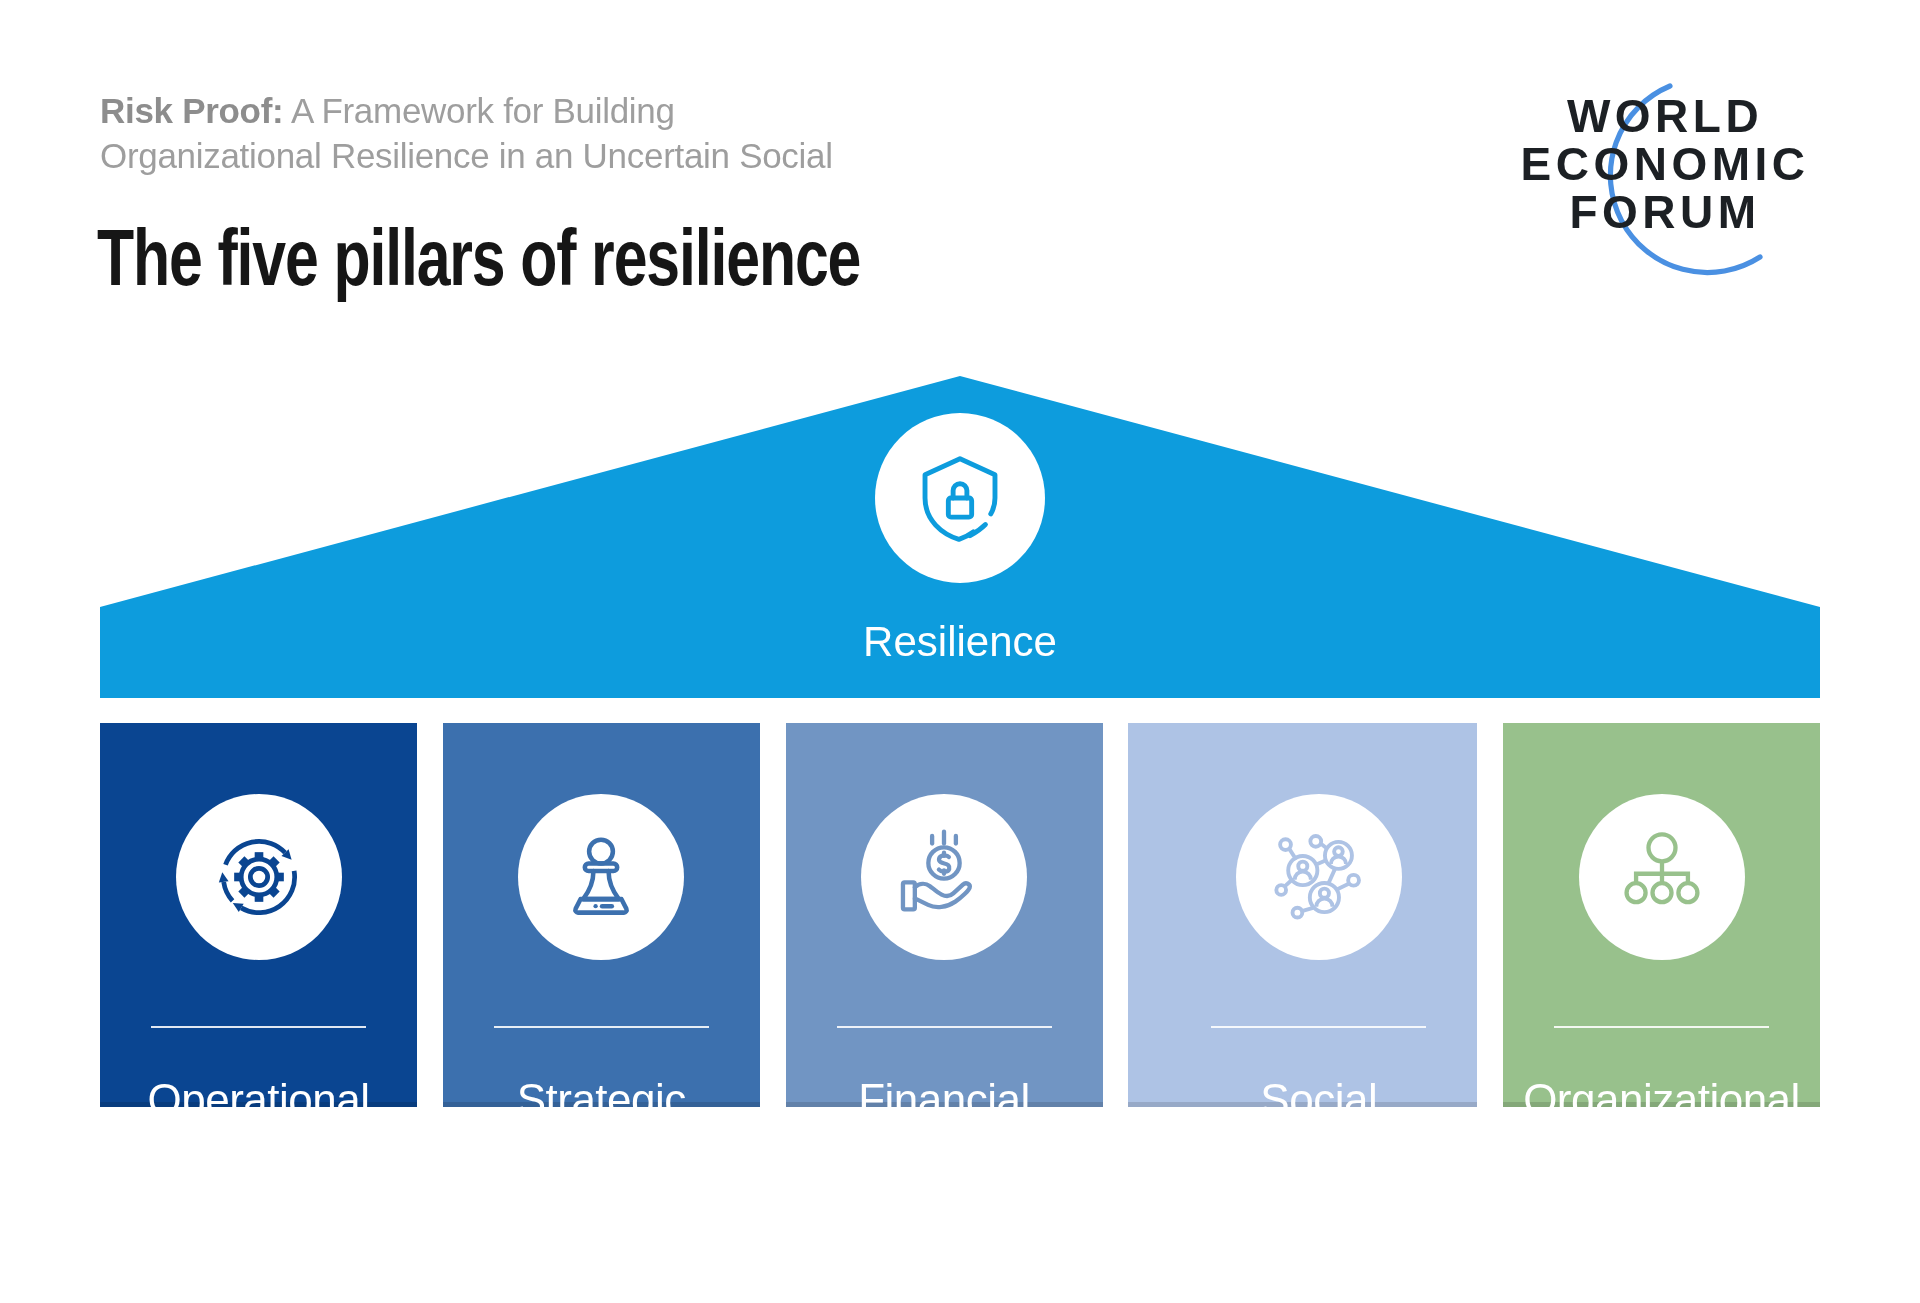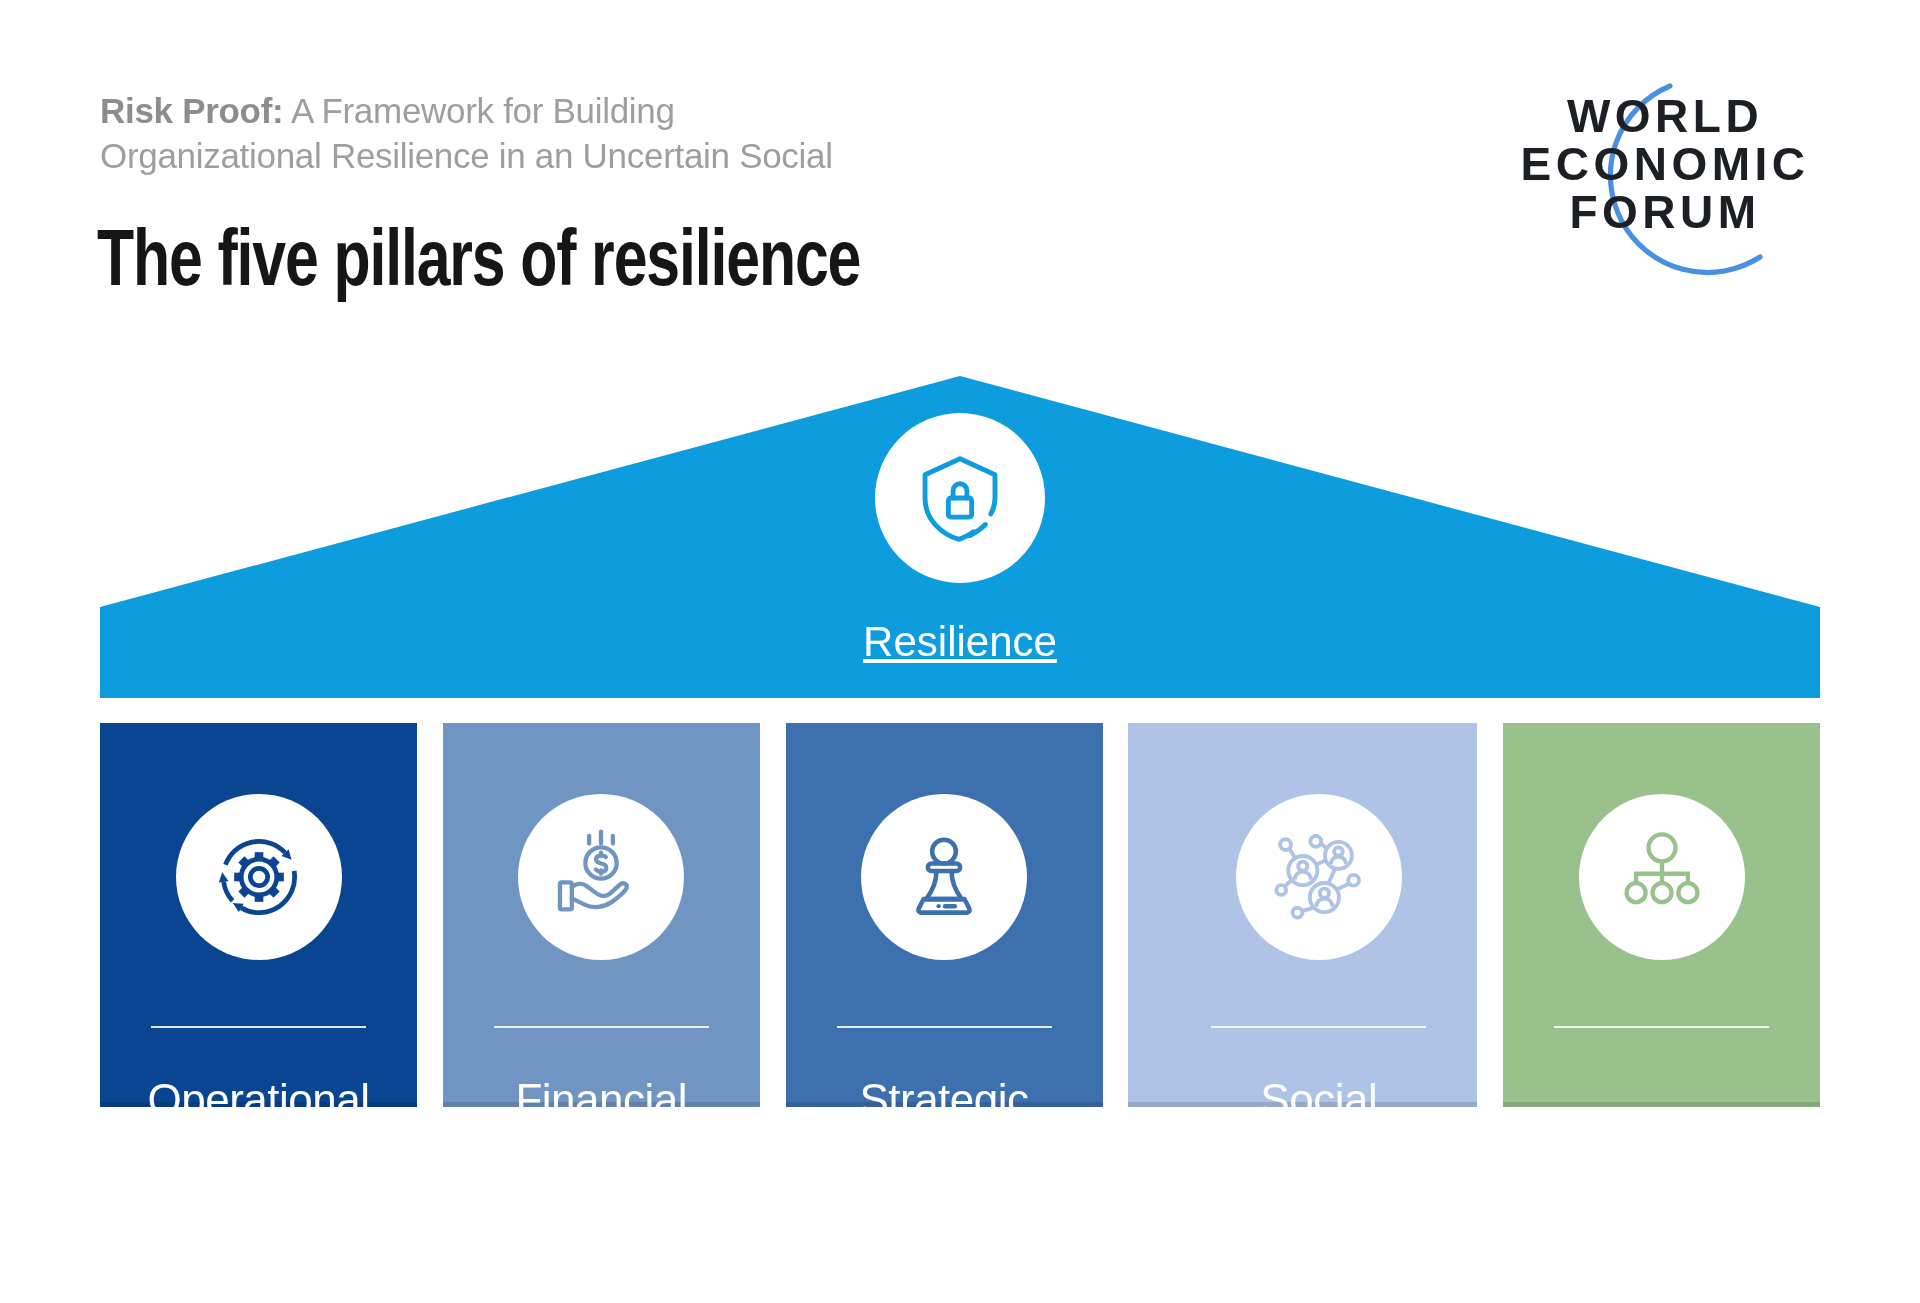--- a/index.html
+++ b/index.html
@@ -17,21 +17,21 @@
     transform:scaleX(0.76);transform-origin:0 0;white-space:nowrap;}
   
   .logo{position:absolute;left:1480px;top:42px;width:380px;height:245px;overflow:visible;}
   .logo text{font-family:"Liberation Sans", sans-serif;font-weight:bold;font-size:46px;
     letter-spacing:4.5px;text-anchor:middle;}
   
   .roof-svg{position:absolute;left:100px;top:376px;width:1720px;height:322px;display:block;}
   .roof-icon-circle{position:absolute;left:875px;top:413px;width:170px;height:170px;
     border-radius:50%;background:#ffffff;display:flex;align-items:center;justify-content:center;}
   .roof-label{position:absolute;left:100px;top:617px;width:1720px;text-align:center;
-    color:#ffffff;font-size:42px;line-height:1.2;text-decoration:underline;}
+    color:#ffffff;font-size:42px;line-height:1.2;}
   
   .pillars{position:absolute;left:100px;top:723px;width:1720px;height:480px;
     display:flex;justify-content:space-between;}
   .pillar{width:317px;height:384px;display:flex;flex-direction:column;align-items:center;
     box-shadow:inset 0 -5px 0 rgba(0,0,0,0.13);}
   .pillar-icon-circle{width:166px;height:166px;margin-top:71px;border-radius:50%;
     background:#ffffff;display:flex;align-items:center;justify-content:center;flex:none;}
   .pillar-divider{width:215px;height:2px;margin-top:66px;background:rgba(255,255,255,0.88);flex:none;}
   .pillar-label{margin-top:50px;color:#ffffff;font-size:44px;line-height:1;
     letter-spacing:-0.5px;text-align:center;white-space:nowrap;}
@@ -97,55 +97,55 @@
           </g>
           <polygon points="80.2,34.1 70.8,30.6 77.4,24.4" stroke="none" fill="#0a4591"></polygon>
           <polygon points="25.7,74.1 35.8,74.7 31.3,82.5" stroke="none" fill="#0a4591"></polygon>
           <polygon points="16,45.7 21.8,54 12.8,55.2" stroke="none" fill="#0a4591"></polygon>
         </svg>
       </div>
       <div class="pillar-divider"></div>
       <div class="pillar-label">Operational</div>
     </div>
 
+    <div class="pillar" style="background: rgb(60, 112, 174);">
+      <div class="pillar-icon-circle">
+        <svg class="icon-svg" width="108" height="108" viewBox="0 0 100 100">
+          <g fill="none" stroke-width="4.2" stroke-linecap="round" stroke-linejoin="round" stroke="#3c70ae">
+            <circle cx="50" cy="26.5" r="11"></circle>
+            <rect x="35" y="37.5" width="30" height="7" rx="3.5"></rect>
+            <path d="M43 44.5 C43 56 38.5 64 33.5 70.5 L66.5 70.5 C61.5 64 57 56 57 44.5"></path>
+            <path d="M31 70.5 H69 L73.5 79.5 A2.5 2.5 0 0 1 71 83 H29 A2.5 2.5 0 0 1 26.5 79.5 Z"></path>
+            <path d="M51 77 H60"></path>
+          </g>
+          <circle cx="45" cy="77" r="2" stroke="none" fill="#3c70ae"></circle>
+        </svg>
+      </div>
+      <div class="pillar-divider"></div>
+      <div class="pillar-label">Strategic</div>
+    </div>
+
     <div class="pillar" style="background: rgb(113, 149, 195);">
       <div class="pillar-icon-circle">
         <svg class="icon-svg" width="108" height="108" viewBox="0 0 100 100">
           <g fill="none" stroke-width="4" stroke-linecap="round" stroke-linejoin="round" stroke="#7195c3">
             <path d="M39 12 V19"></path>
             <path d="M50 8 V19"></path>
             <path d="M61 12 V19"></path>
             <circle cx="50" cy="37" r="14.5"></circle>
             <path d="M54.5 31.5 C53 29.5 46.5 29 45.5 33 C44.8 36 48 37 50.3 37.5 C53.5 38.2 55.5 39.5 54.8 42.5 C54 45.8 47.5 45.7 45.3 43.2"></path>
             <path d="M50 27.5 V30.5"></path>
             <path d="M50 44 V47"></path>
             <rect x="12" y="55" width="11" height="25" rx="1.5"></rect>
             <path d="M23 59.5 C27.5 55.5 33 55.5 37 58.5 C40.5 61.2 43.8 64.3 47.8 66.3 C51.8 68.3 55.6 68 58.6 65.2 L67.5 57 C70.5 54.3 74.8 56.6 73.7 60 C73 62.3 66.5 68.8 60.5 72.8 C52.5 78.2 42.5 79.3 35.3 75.8 L23 69.8"></path>
           </g>
         </svg>
       </div>
       <div class="pillar-divider"></div>
       <div class="pillar-label">Financial</div>
-    </div>
-
-    <div class="pillar" style="background: rgb(60, 112, 174);">
-      <div class="pillar-icon-circle">
-        <svg class="icon-svg" width="108" height="108" viewBox="0 0 100 100">
-          <g fill="none" stroke-width="4.2" stroke-linecap="round" stroke-linejoin="round" stroke="#3c70ae">
-            <circle cx="50" cy="26.5" r="11"></circle>
-            <rect x="35" y="37.5" width="30" height="7" rx="3.5"></rect>
-            <path d="M43 44.5 C43 56 38.5 64 33.5 70.5 L66.5 70.5 C61.5 64 57 56 57 44.5"></path>
-            <path d="M31 70.5 H69 L73.5 79.5 A2.5 2.5 0 0 1 71 83 H29 A2.5 2.5 0 0 1 26.5 79.5 Z"></path>
-            <path d="M51 77 H60"></path>
-          </g>
-          <circle cx="45" cy="77" r="2" stroke="none" fill="#3c70ae"></circle>
-        </svg>
-      </div>
-      <div class="pillar-divider"></div>
-      <div class="pillar-label">Strategic</div>
     </div>
 
     <div class="pillar" style="background: rgb(174, 195, 229); padding-left: 32px;">
       <div class="pillar-icon-circle">
         <svg class="icon-svg" width="108" height="108" viewBox="0 0 100 100">
           <g fill="none" stroke-width="3.6" stroke="#aec3e5">
             <circle cx="35" cy="44" r="13.5"></circle>
             <circle cx="35" cy="40" r="4.2"></circle>
             <path d="M27.5 52.5 a7.5 7.5 0 0 1 15 0"></path>
             <circle cx="68" cy="30" r="12.5"></circle>
@@ -181,16 +181,17 @@
             <path d="M50 35.5 V47"></path>
             <path d="M26 56 V47 H74 V56"></path>
             <path d="M50 47 V56"></path>
             <circle cx="26" cy="64.5" r="8.8"></circle>
             <circle cx="50" cy="64.5" r="8.8"></circle>
             <circle cx="74" cy="64.5" r="8.8"></circle>
           </g>
         </svg>
       </div>
       <div class="pillar-divider"></div>
+      <div class="pillar-label">Organizational</div>
     </div>
 
   </div>
 </div>
 
 </body></html>

